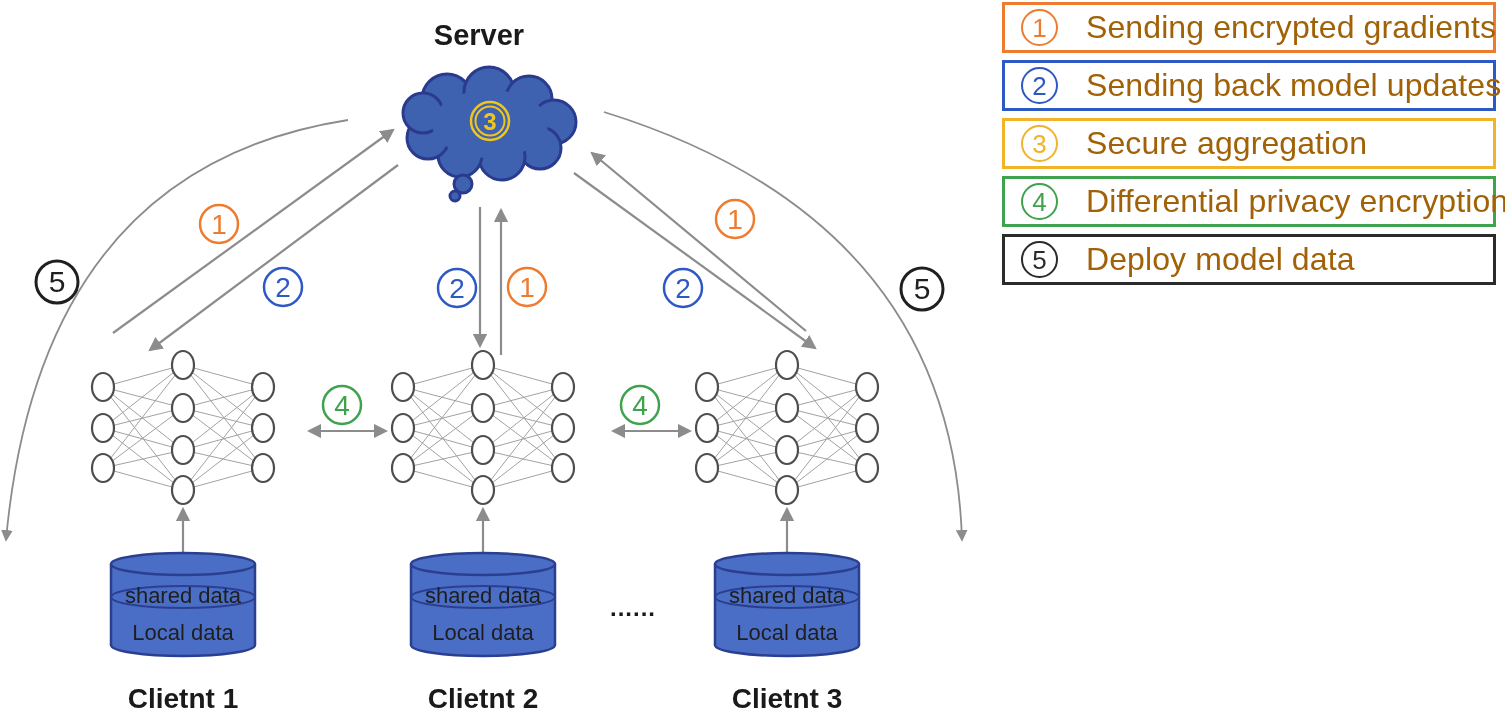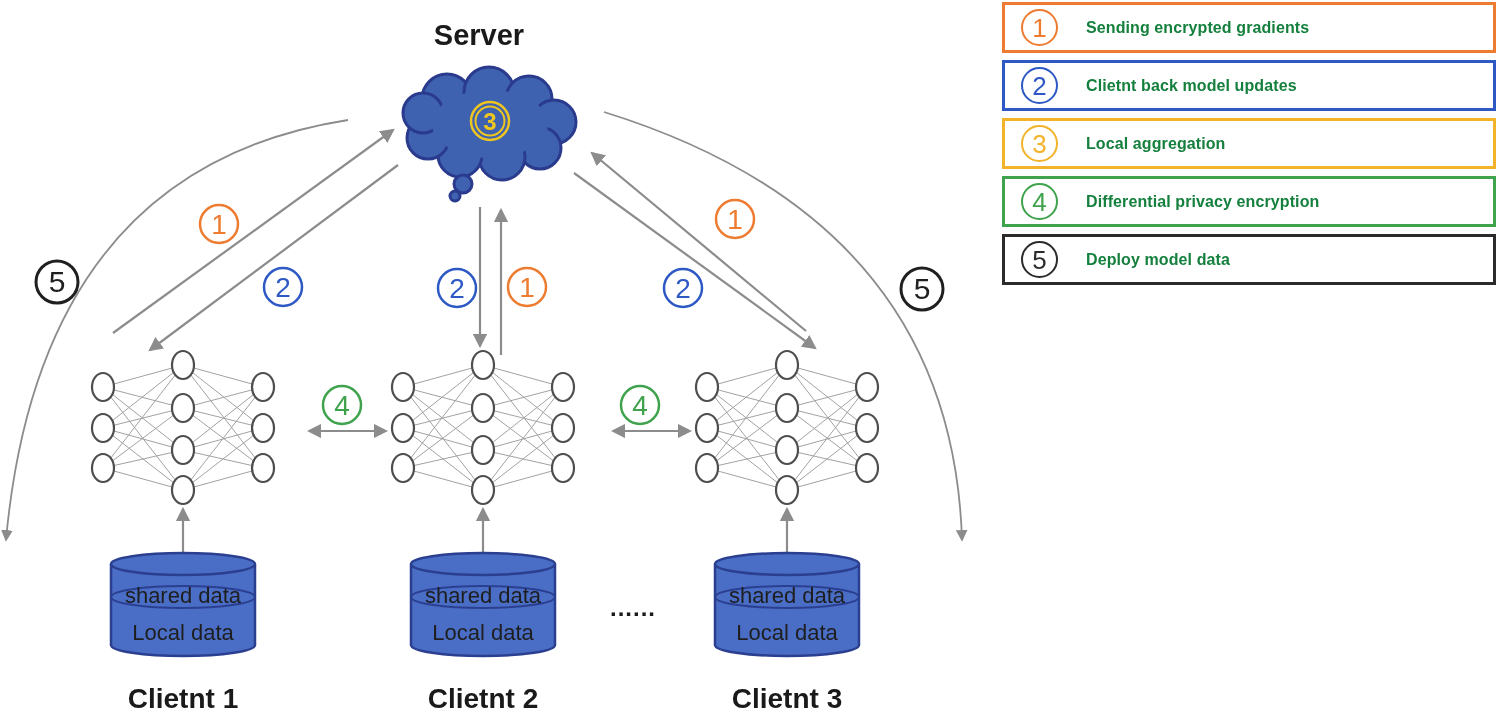--- a/index.html
+++ b/index.html
@@ -11,21 +11,21 @@
   .legend{position:absolute;left:1002px;top:2px;width:494px;display:flex;flex-direction:column;gap:7px;}
   .legend-row{
     box-sizing:border-box;height:51px;background:#fff;border:3px solid #000;
     display:flex;align-items:center;padding-left:16px;gap:28px;
   }
   .lg-circle{
     width:37px;height:37px;box-sizing:border-box;border:2.5px solid #000;border-radius:50%;
     display:flex;align-items:center;justify-content:center;
     font-size:26px;font-weight:400;line-height:1;flex:0 0 auto;
   }
-  .lg-label{font-size:16px;font-weight:bold;color:#15803d;white-space:nowrap;letter-spacing:0.1px;}
+  .lg-label{font-size:32px;font-weight:normal;color:#a16207;white-space:nowrap;letter-spacing:0.1px;}
   
   #diagram{position:absolute;left:0;top:0;}
   text{font-family:"Liberation Sans", sans-serif;}
   .title-t{font-size:29px;font-weight:bold;fill:#1a1a1a;}
   .client-t{font-size:28px;font-weight:bold;fill:#1a1a1a;}
   .db-t{font-size:22px;fill:#1e1e1e;}
   .dots-t{font-size:24px;font-weight:bold;fill:#1a1a1a;letter-spacing:1px;}
   .arrow{stroke:var(--arrow);stroke-width:2.2;fill:none;}
   .curve{stroke:var(--arrow);stroke-width:1.8;fill:none;}
   .arrowfill{fill:var(--arrow);}
@@ -280,25 +280,25 @@
     </g>
 </svg>
 
 <div class="legend">
   <div class="legend-row" style="border-color: rgb(237, 124, 49);">
     <span class="lg-circle" style="border-color: rgb(237, 124, 49); color: rgb(237, 124, 49);">1</span>
     <span class="lg-label">Sending encrypted gradients</span>
   </div>
   <div class="legend-row" style="border-color: rgb(46, 89, 197);">
     <span class="lg-circle" style="border-color: rgb(46, 89, 197); color: rgb(46, 89, 197);">2</span>
-    <span class="lg-label">Clietnt back model updates</span>
+    <span class="lg-label">Sending back model updates</span>
   </div>
   <div class="legend-row" style="border-color: rgb(242, 179, 42);">
     <span class="lg-circle" style="border-color: rgb(242, 179, 42); color: rgb(242, 179, 42);">3</span>
-    <span class="lg-label">Local aggregation</span>
+    <span class="lg-label">Secure aggregation</span>
   </div>
   <div class="legend-row" style="border-color: rgb(63, 163, 77);">
     <span class="lg-circle" style="border-color: rgb(63, 163, 77); color: rgb(63, 163, 77);">4</span>
     <span class="lg-label">Differential privacy encryption</span>
   </div>
   <div class="legend-row" style="border-color: rgb(43, 43, 43);">
     <span class="lg-circle" style="border-color: rgb(43, 43, 43); color: rgb(43, 43, 43);">5</span>
     <span class="lg-label">Deploy model data</span>
   </div>
 </div>

